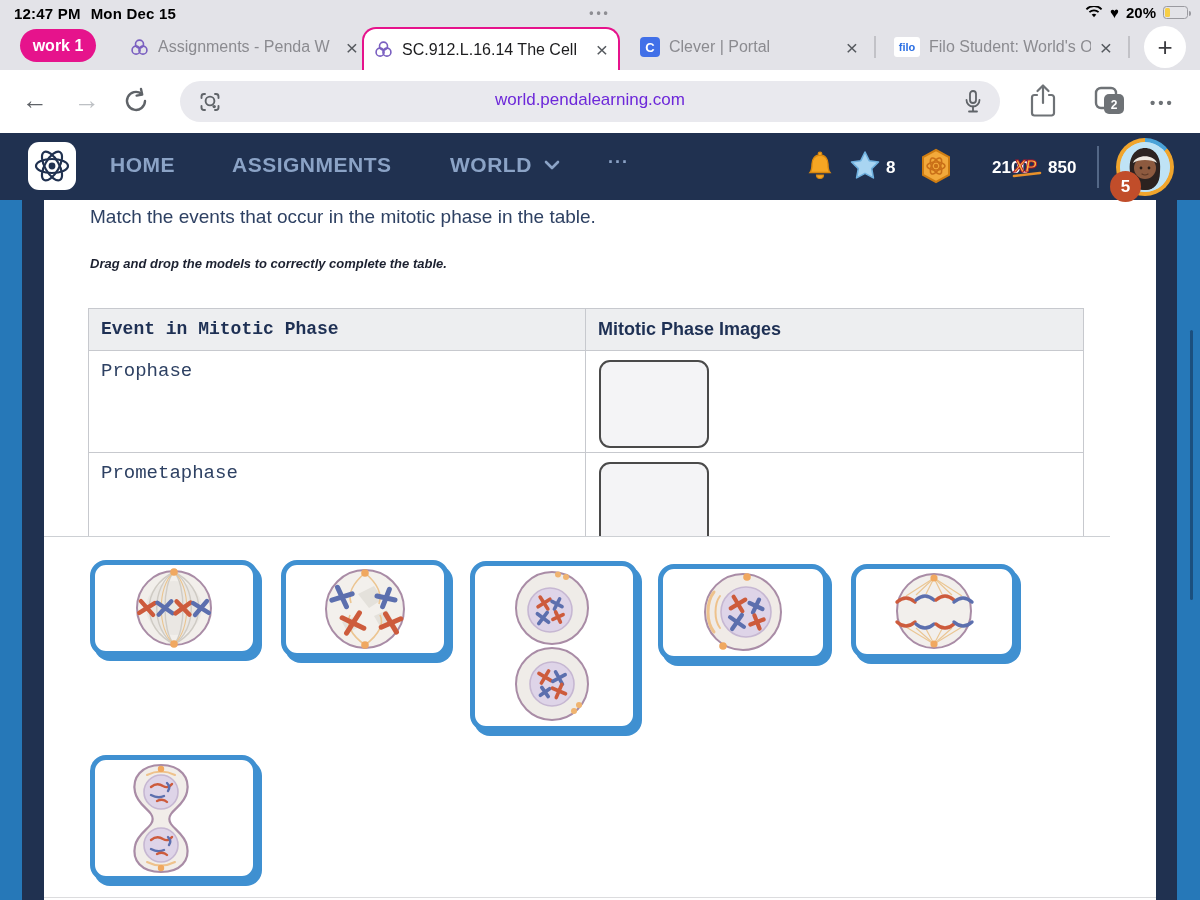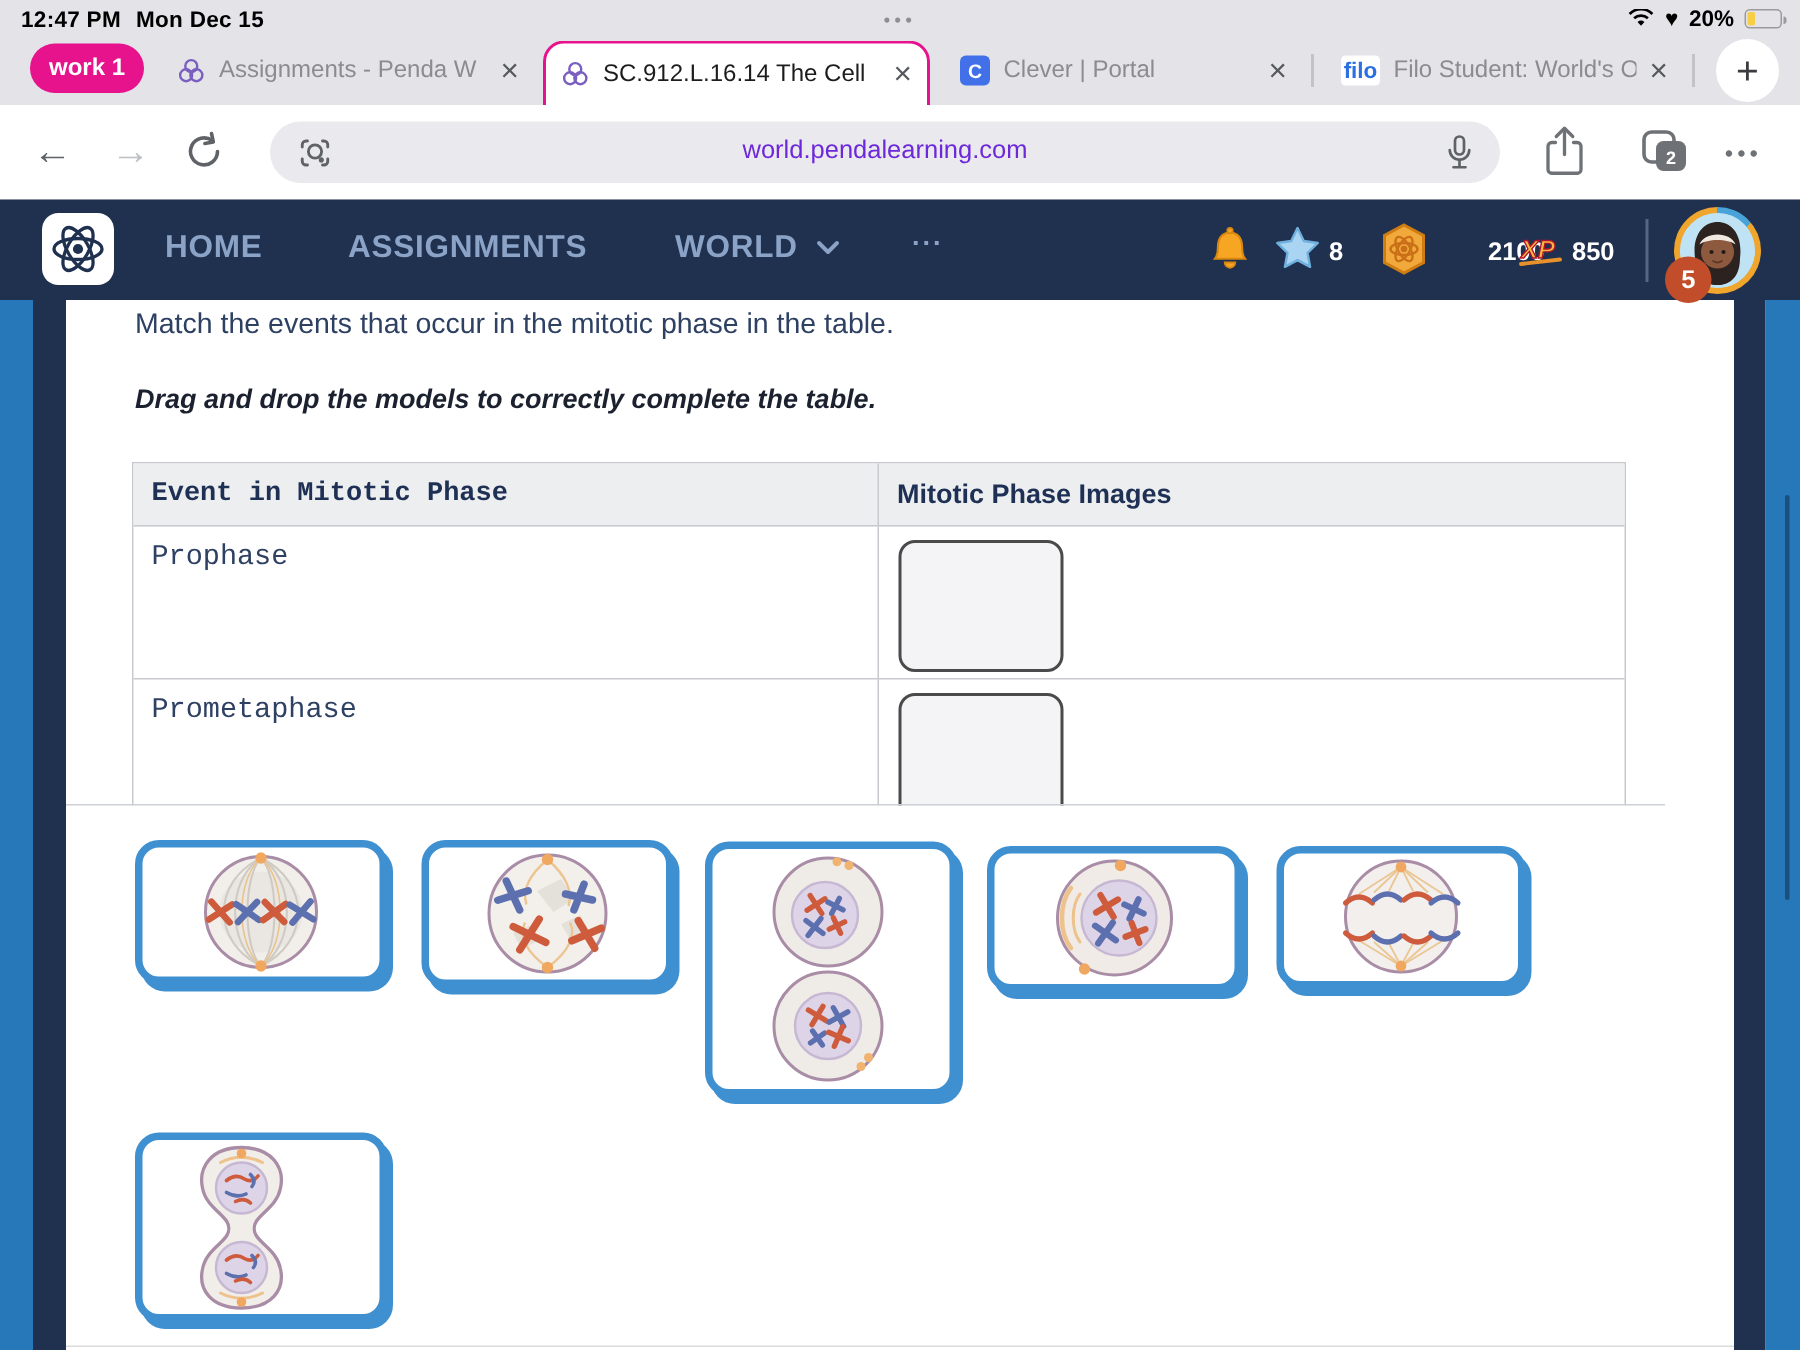--- a/index.html
+++ b/index.html
@@ -20,33 +20,33 @@
   .battery .nub { position:absolute; right:-4px; top:3.5px; width:2.5px; height:5px; background:#9a9aa0; border-radius:0 2px 2px 0; }
 
   
   .tab-bar { position:absolute; top:26px; left:0; width:1200px; height:44px; }
   .tab-accent-line { position:absolute; top:68px; left:0; width:1200px; height:2px; background:#e6138c; }
   .profile-pill { position:absolute; left:20px; top:3px; width:76px; height:33px; background:#e6138c; color:#fff;
     border-radius:17px; font-size:16px; font-weight:700; display:flex; align-items:center; justify-content:center; }
   .tab { position:absolute; top:0; height:42px; display:flex; align-items:center; gap:9px; padding:0 10px; }
   .tab .title { font-size:16px; color:#8b8b90; white-space:nowrap; overflow:hidden; flex:1; }
   .tab .close { font-size:21px; color:#55595e; font-weight:400; line-height:1; cursor:default; }
-  .tab-1 { left:108px; width:248px; }
+  .tab-1 { left:120px; width:248px; }
   .tab-active { left:362px; width:258px; top:1px; height:43px; background:#fff; border:2px solid #e6138c; border-bottom:none;
     border-radius:14px 14px 0 0; z-index:3; }
   .tab-active .title { color:#1c1c1e; }
   .tab-3 { left:630px; width:238px; }
   .tab-4 { left:884px; width:238px; }
   .tab-sep { position:absolute; top:10px; width:1.5px; height:22px; background:#c2c2c7; }
   .sep-a { left:874px; } .sep-b { left:1128px; }
   .new-tab-btn { position:absolute; right:14px; top:0; width:42px; height:42px; border-radius:50%; background:#fff;
     display:flex; align-items:center; justify-content:center; font-size:26px; color:#3c3c40; font-weight:400; }
   .fav-clever { width:20px; height:20px; border-radius:4px; background:#4170e8; color:#fff; font-weight:700; font-size:13px;
     display:flex; align-items:center; justify-content:center; flex:none; }
-  .fav-filo { width:26px; height:20px; border-radius:3px; background:#fff; color:#2b6fe3; font-weight:700; font-size:15px;
+  .fav-filo { width:26px; height:20px; border-radius:3px; background:#fff; color:#2b6fe3; font-weight:700; font-size:11px;
     display:flex; align-items:center; justify-content:center; flex:none; }
 
   
   .toolbar { position:absolute; top:70px; left:0; width:1200px; height:63px; background:#fff; }
   .nav-arrow { position:absolute; top:14px; font-size:26px; line-height:32px; }
   .back { left:22px; color:#5f6368; }
   .fwd { left:74px; color:#bdc0c4; }
   .reload-btn { position:absolute; left:122px; top:17px; }
   .url-pill { position:absolute; left:180px; top:11px; width:820px; height:41px; background:#e9e9ee; border-radius:21px; }
   .page-settings { position:absolute; left:18px; top:9px; }
@@ -81,21 +81,21 @@
   
   .frame-left-blue  { position:absolute; left:0;    top:200px; width:22px;  height:700px; background:#2678b8; }
   .frame-left-navy  { position:absolute; left:22px; top:200px; width:22px;  height:700px; background:#203150; }
   .frame-right-navy { position:absolute; left:1156px; top:200px; width:21px; height:700px; background:#203150; }
   .frame-right-blue { position:absolute; left:1177px; top:200px; width:23px; height:700px; background:#2678b8; }
   .scroll-thumb { position:absolute; left:1190px; top:330px; width:3px; height:270px; background:#1b4f7e; border-radius:2px; }
 
   
   .content { position:absolute; left:44px; top:200px; width:1112px; height:700px; background:#ffffff; overflow:hidden; }
   .instruction { position:absolute; left:46px; top:6px; font-size:19px; color:#2e4163; }
-  .directions  { position:absolute; left:46px; top:56px; font-size:18px; font-weight:700; font-style:italic; color:#1c2130; }
+  .directions  { position:absolute; left:46px; top:56px; font-size:13px; font-weight:700; font-style:italic; color:#1c2130; }
 
   .table-clip { position:absolute; left:44px; top:108px; width:996px; height:229px; overflow:hidden; }
   .m-table { width:996px; border:1px solid #c7c9ce; border-bottom:none; }
   .t-row { display:flex; }
   .t-head { background:#edeef0; }
   .t-cell { border-right:1px solid #c7c9ce; border-bottom:1px solid #c7c9ce; padding:9px 12px; }
   .t-cell:last-child { border-right:none; }
   .col-a { width:497px;font-family:Liberation Mono, monospace; } .col-b { width:497px; }
   .t-head .t-cell { font-size:18px; font-weight:700; color:#1e3054; padding:10px 12px; }
   .t-body .t-cell { font-size:19px; color:#2e4163; }

